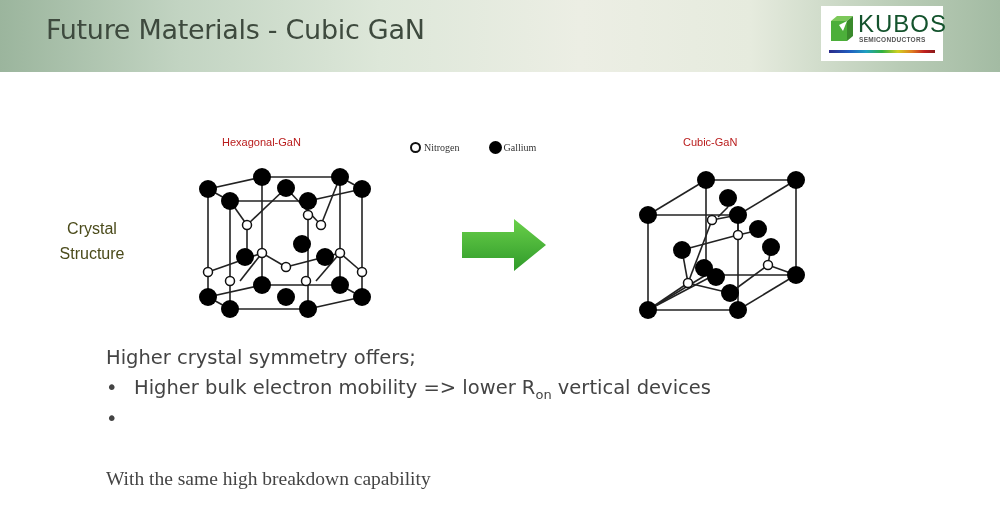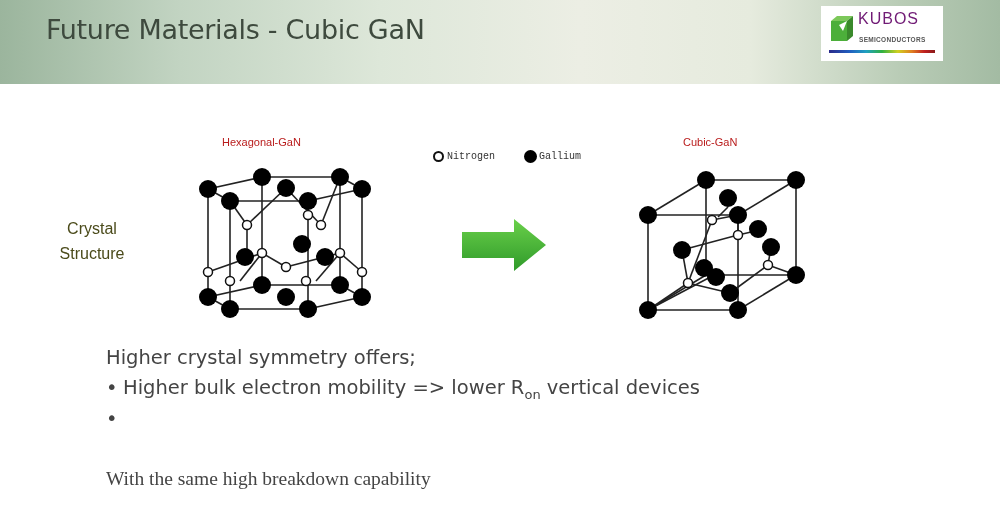--- a/index.html
+++ b/index.html
@@ -1,37 +1,37 @@
 <!DOCTYPE html>
 <html><head>
 <meta charset="utf-8">
 <style>
   html,body{margin:0;padding:0;}
   body{width:1000px;height:517px;overflow:hidden;background:#ffffff;position:relative;font-family:"Liberation Sans",sans-serif;}
-  .header{position:absolute;left:0;top:0;width:1000px;height:84px;
+  .header{position:absolute;left:0;top:0;width:1000px;height:72px;
     background:linear-gradient(90deg,#9bb59d 0%,#c2d4c2 18%,#dde7d9 38%,#eceee4 58%,#e6ebde 75%,#b9ccb6 90%,#a3bba3 100%);}
   .title{position:absolute;left:46px;top:14px;font-family:"DejaVu Sans",sans-serif;font-size:27px;color:#3e4a3e;letter-spacing:-0.3px;}
   .logo{position:absolute;left:821px;top:6px;width:122px;height:55px;background:#fff;}
   .logo .cube{position:absolute;left:8px;top:9px;}
-  .logo .kubos{position:absolute;left:37px;top:4px;font-size:16px;color:#701a75;letter-spacing:1px;}
+  .logo .kubos{position:absolute;left:37px;top:4px;font-size:24px;color:#14532d;letter-spacing:1px;}
   .logo .semi{position:absolute;left:38px;top:30px;font-size:6.5px;font-weight:bold;color:#555;letter-spacing:0.3px;}
   .logo .bar{position:absolute;left:8px;top:44px;width:106px;height:3px;
     background:linear-gradient(90deg,#2a2a8a 0%,#2060c0 20%,#20a0c0 35%,#30b040 50%,#d0d020 65%,#e08020 78%,#c02020 90%,#8a1a1a 100%);}
   .lbl{position:absolute;font-size:11px;color:#b91c1c;}
   .side-lbl{position:absolute;left:52px;top:216px;font-size:16px;color:#4a4a1a;text-align:center;line-height:25px;}
-  .legend{position:absolute;left:433px;top:141px;font-family:Liberation Mono, monospace;font-size:10px;color:#333;margin-top:9px;}
+  .legend{position:absolute;left:410px;top:141px;font-family:Liberation Serif, serif;font-size:10px;color:#333;}
   .legend span{display:inline-block;vertical-align:middle;}
   .dot-o{width:7px;height:7px;border:2px solid #111;border-radius:50%;margin-right:3px;background:#fff;}
   .dot-f{width:13px;height:13px;border-radius:50%;background:#000;margin-right:2px;margin-left:29px;}
   svg.crystal{position:absolute;}
   .arrow{position:absolute;left:462px;top:219px;}
   .body-text{position:absolute;left:106px;font-family:"DejaVu Sans",sans-serif;font-size:19.5px;color:#444;}
   .bullet{position:absolute;left:106px;font-family:"DejaVu Sans",sans-serif;font-size:19.5px;color:#444;}
   .bullet .b{position:absolute;left:0;}
-  .bullet .t{position:absolute;left:17px;white-space:nowrap;text-align:right;}
+  .bullet .t{position:absolute;left:28px;white-space:nowrap;text-align:right;}
   sub{font-size:13px;}
 </style>
 </head>
 <body>
 
 <div class="header">
   <div class="title">Future Materials - Cubic GaN</div>
   <div class="logo">
     <svg class="cube" width="26" height="28" viewBox="0 0 26 28">
       <polygon points="2,6 8,1 24,1 18,6" fill="#7cc85a"></polygon>

